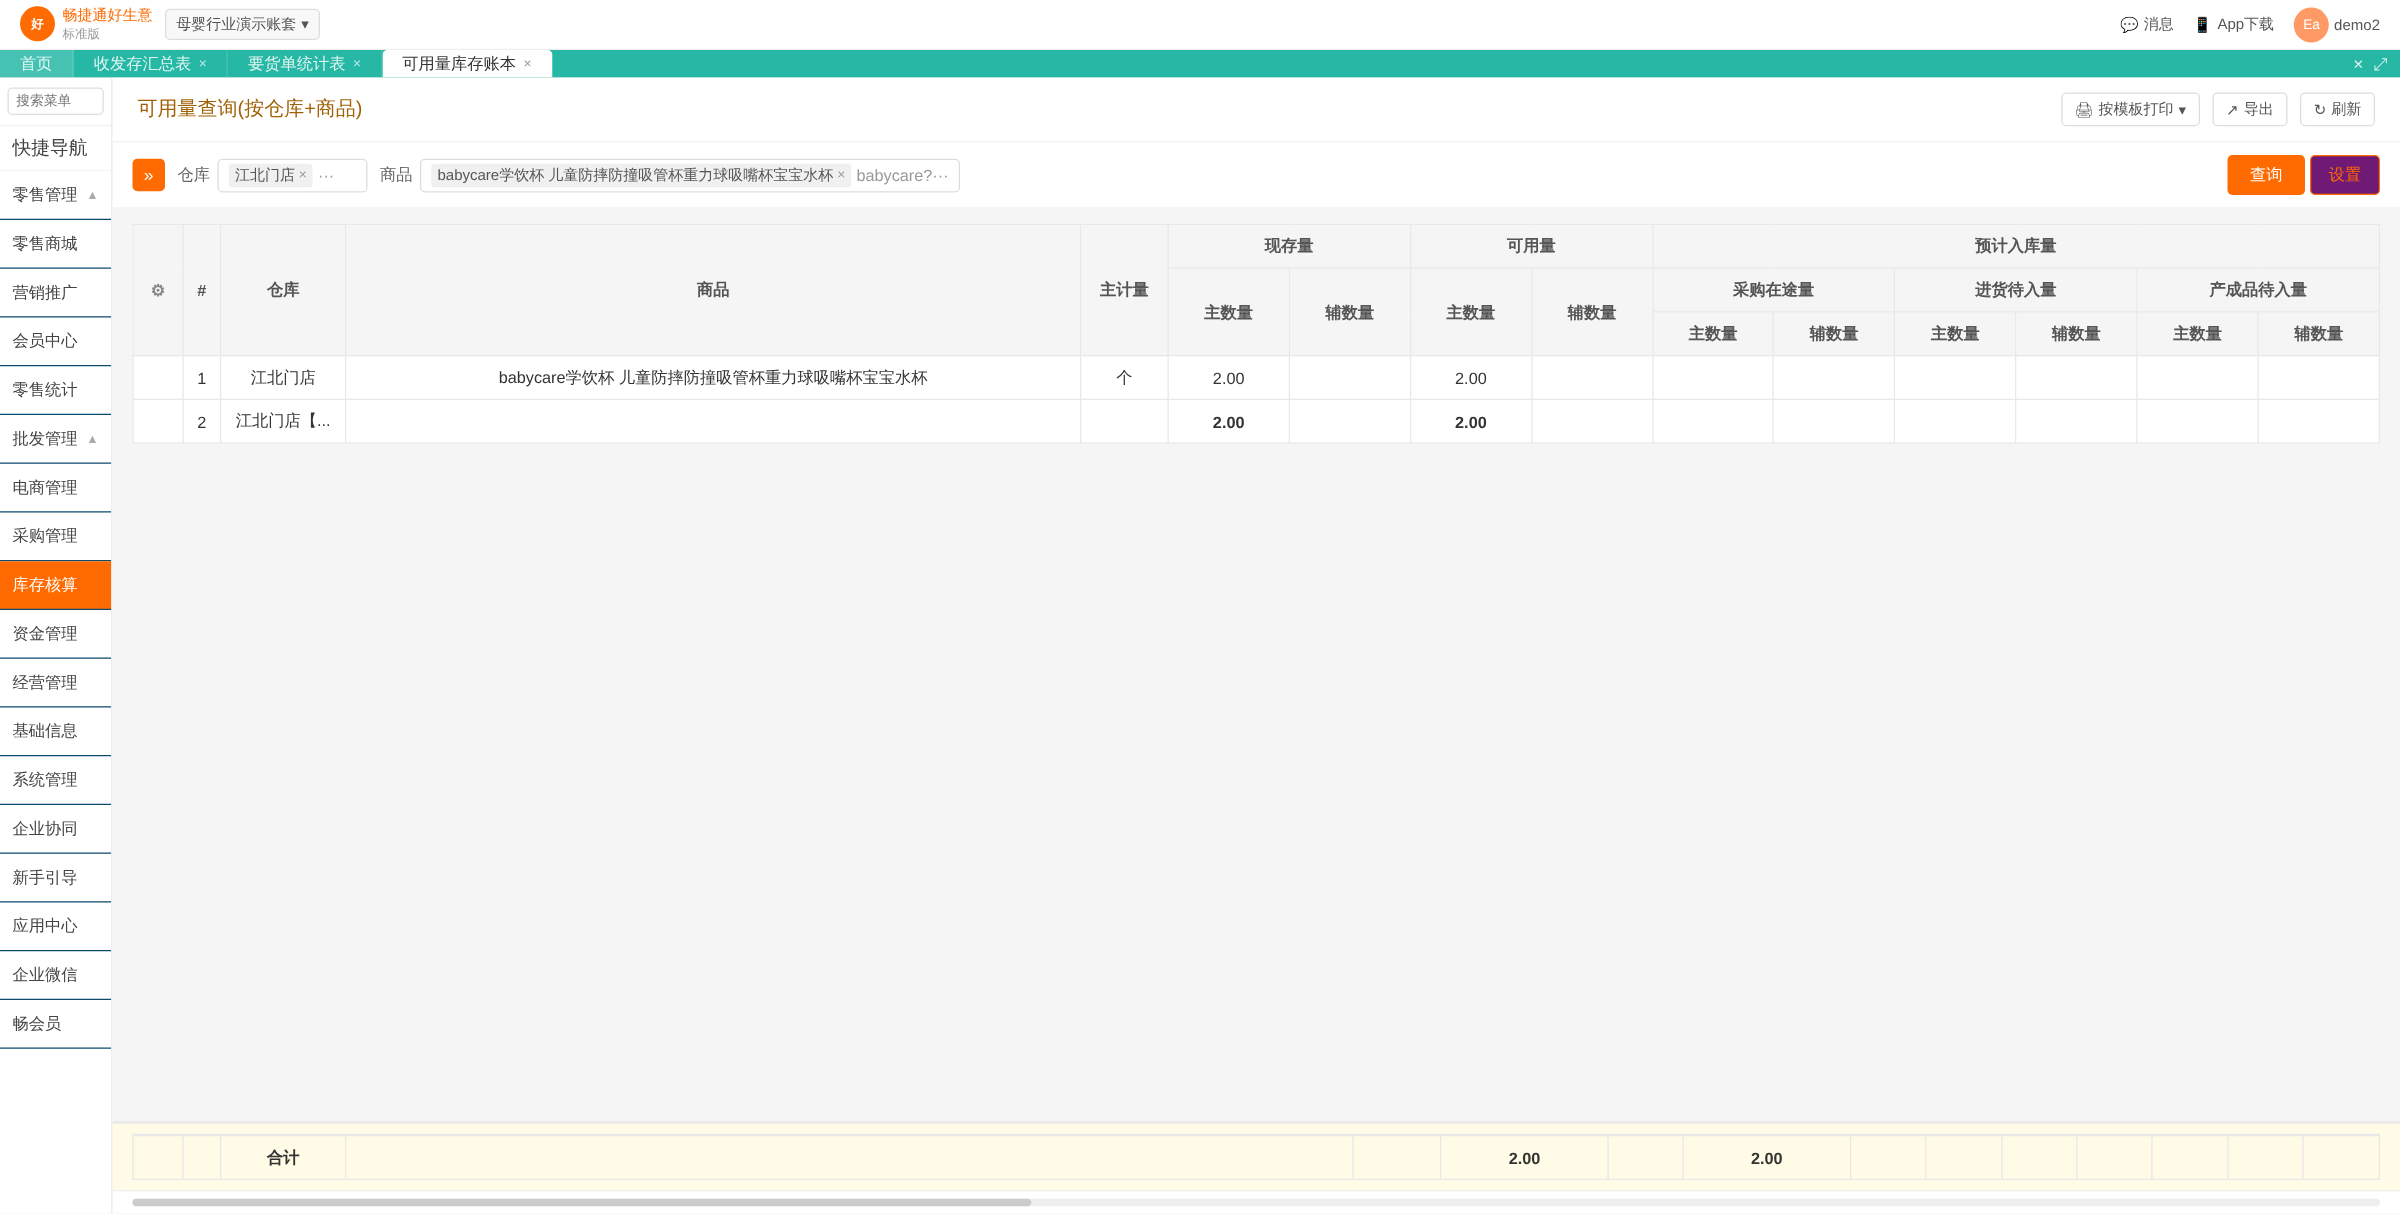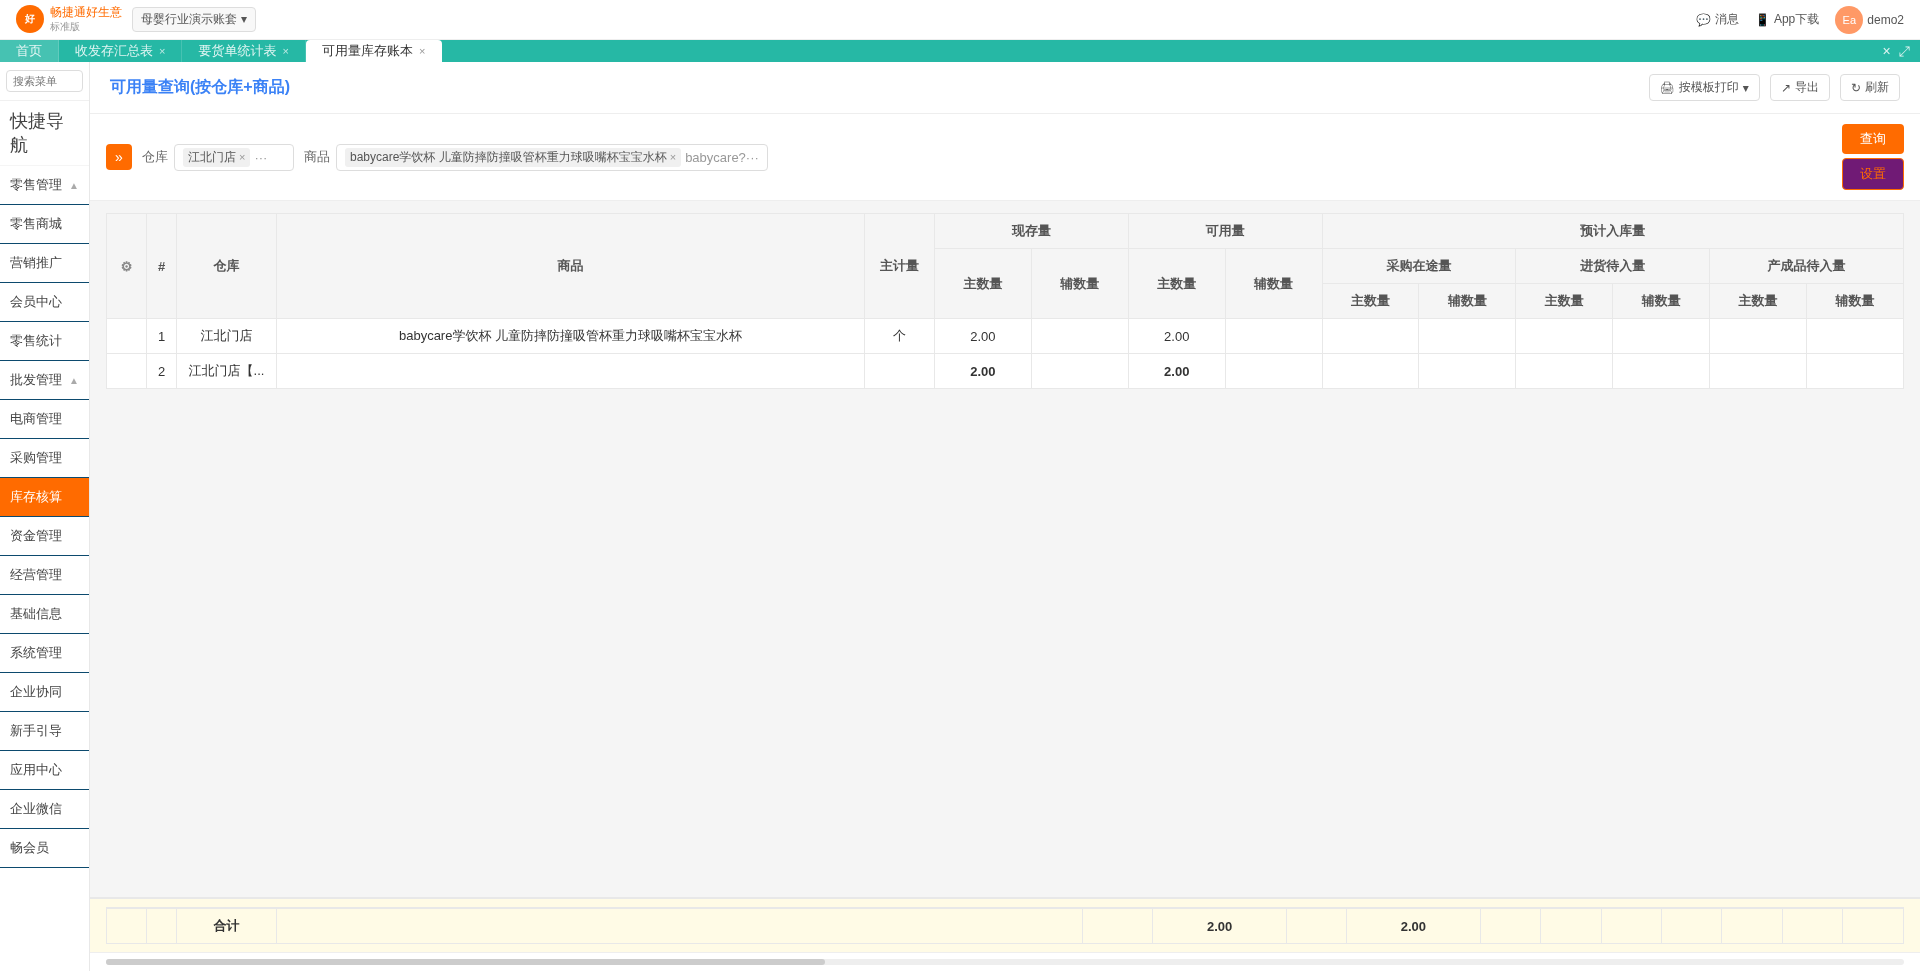--- a/index.html
+++ b/index.html
@@ -91,21 +91,21 @@
       cursor: pointer;
       font-size: 13px;
       color: #444;
       border-bottom: 1px solid #0c4a6e;
     }
     .sidebar-item.active { background: #ff6b00; color: #fff; }
     .sidebar-arrow { font-size: 10px; color: #aaa; }
     .sidebar-quick-nav {
       padding: 8px 10px;
       cursor: pointer;
-      font-size: 18px;
+      font-size: 15px;
       color: #444;
       border-bottom: 1px solid #f5f5f5;
     }
 
     
     .content-area {
       flex: 1;
       display: flex;
       flex-direction: column;
       overflow: hidden;
@@ -114,21 +114,21 @@
 
     
     .page-header {
       background: #fff;
       padding: 12px 20px 0;
       display: flex;
       align-items: center;
       justify-content: space-between;
       border-bottom: 1px solid #eee;
     }
-    .page-title { font-size: 16px; font-weight: 700; color: #3b82f6; padding-bottom: 12px; }
+    .page-title { font-size: 16px; font-weight: 400; color: #a16207; padding-bottom: 12px; }
     .page-header-actions { display: flex; align-items: center; gap: 10px; padding-bottom: 12px; }
     .header-action-btn {
       display: flex;
       align-items: center;
       gap: 4px;
       padding: 4px 10px;
       border: 1px solid #ddd;
       border-radius: 4px;
       cursor: pointer;
       font-size: 12px;
@@ -200,21 +200,21 @@
     }
     .btn-settings {
       padding: 6px 14px;
       background: #701a75;
       color: #ff6b00;
       border: 1px solid #ff6b00;
       border-radius: 4px;
       cursor: pointer;
       font-size: 13px;
     }
-    .filter-right-stack { display: flex; flex-direction: column; gap: 4px; }
+    .filter-right-stack { display: flex; gap: 4px; }
 
     
     .table-wrapper {
       flex: 1;
       overflow: auto;
       padding: 12px 16px;
       background: #f5f5f5;
     }
     .data-table {
       width: 100%;

